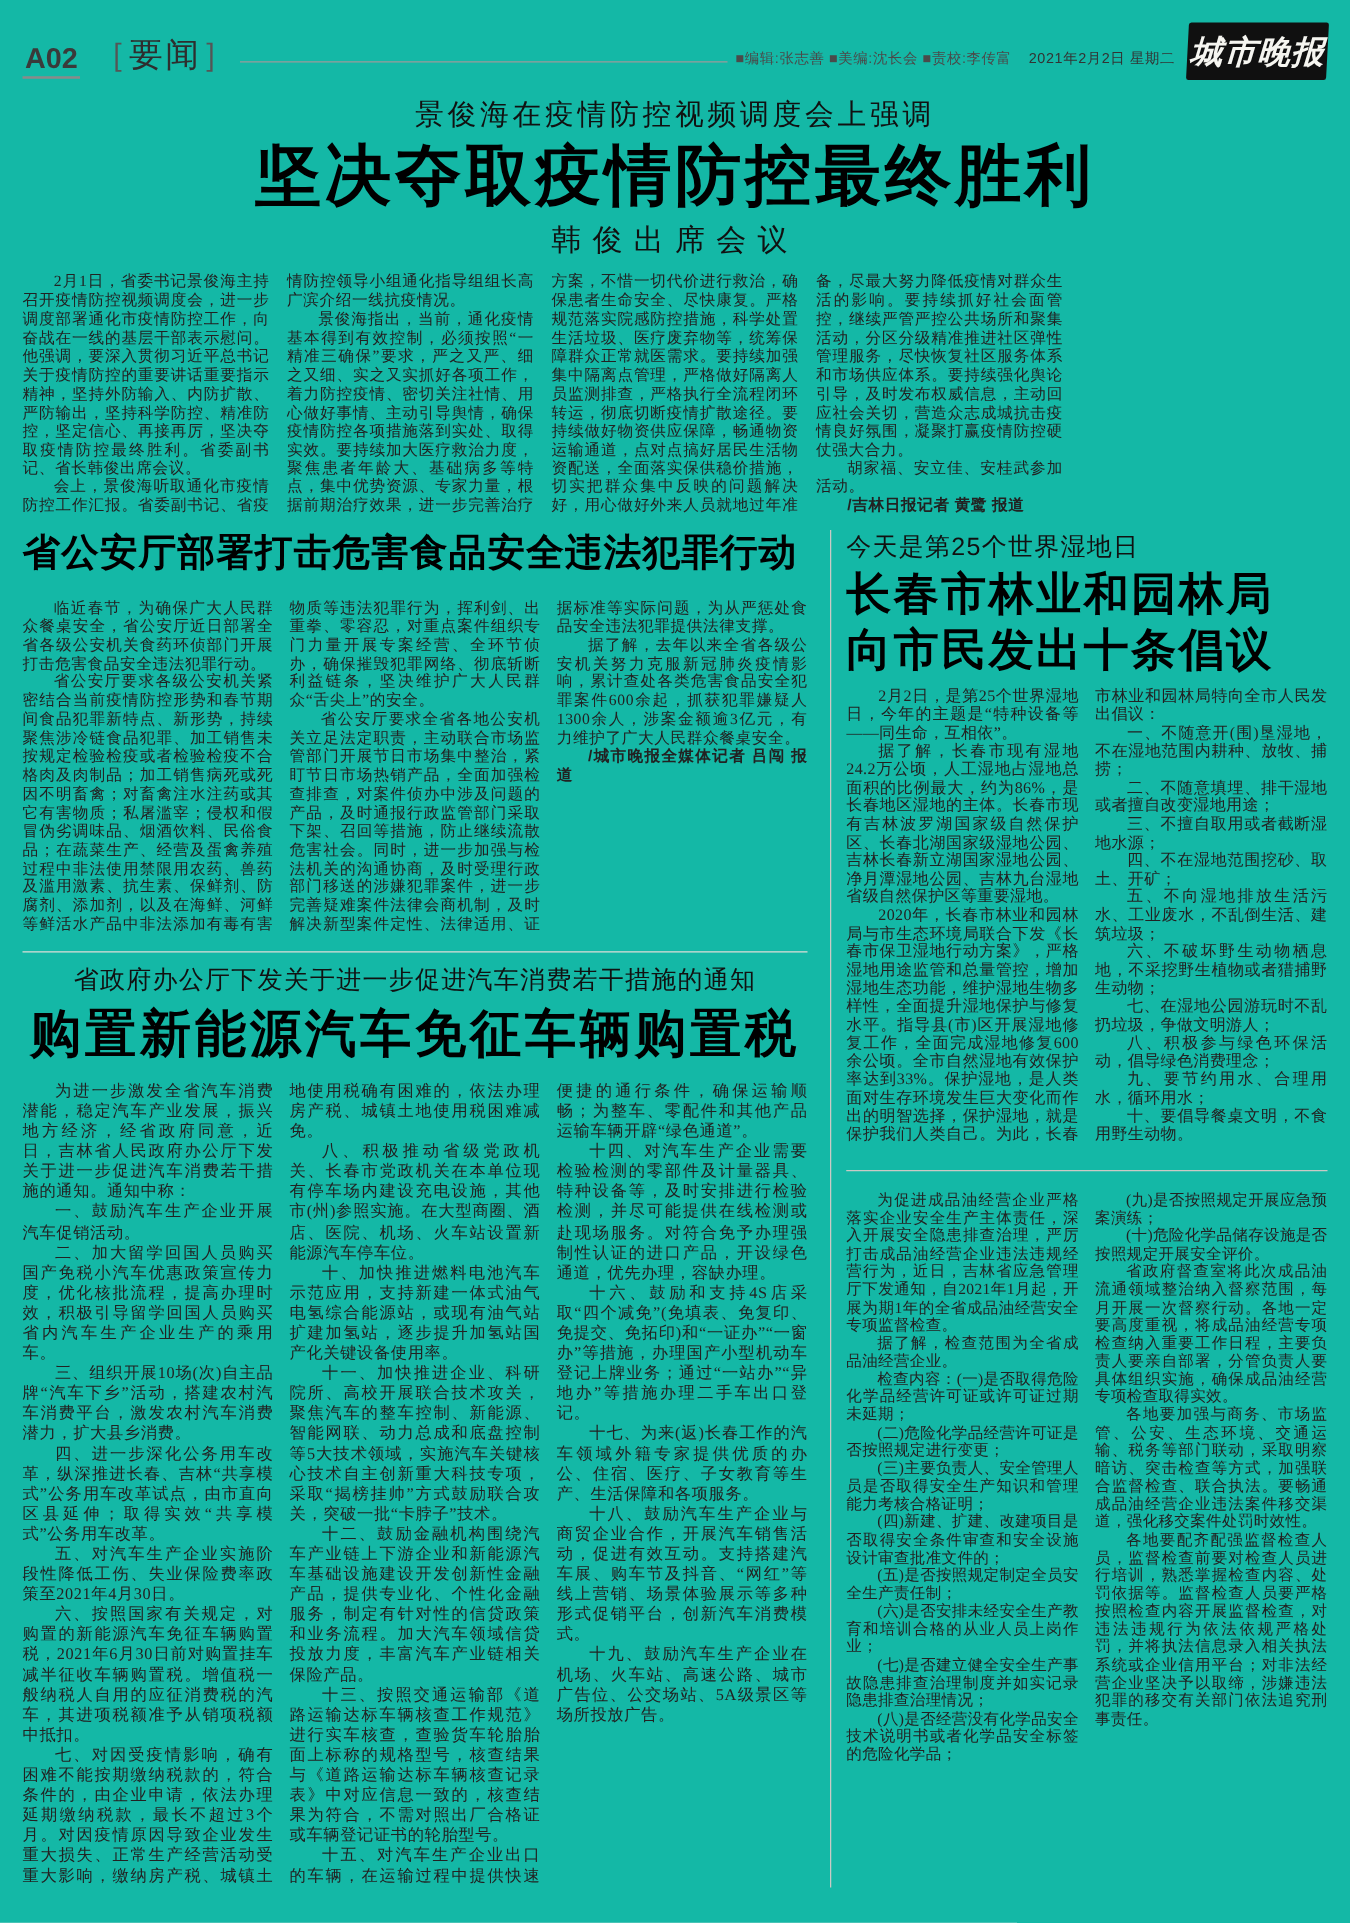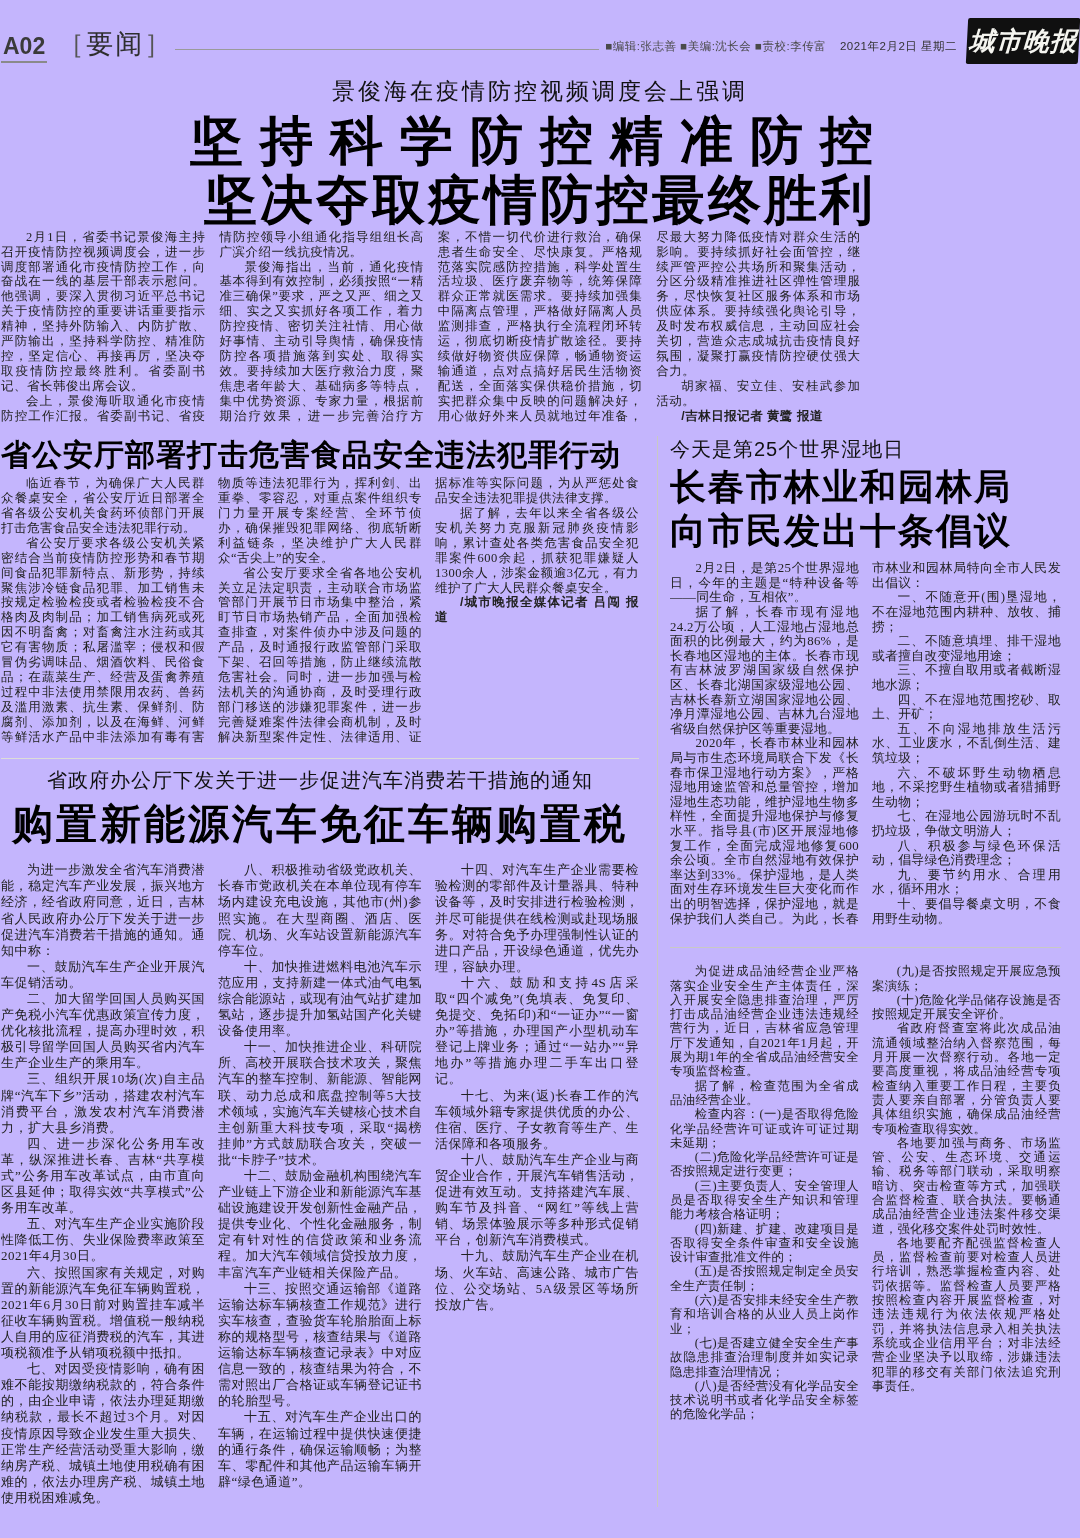--- a/index.html
+++ b/index.html
@@ -1,19 +1,19 @@
 <!DOCTYPE html>
 <html><head>
 <meta charset="utf-8">
 <style>
   * { margin: 0; padding: 0; box-sizing: border-box; }
   body { background: #e8e8e6; font-family: "Liberation Serif", "DejaVu Serif", serif; }
   .page {
-    width: 1080px; height: 1538px; margin: 0 auto; background: #c4b5fd;
-    padding: 10px 1px; overflow: hidden; color: #222; position: relative;
+    width: 1080px; height: 1538px; margin: 0 auto; background: #14b8a6;
+    padding: 10px 18px; overflow: hidden; color: #222; position: relative;
   }
   
   .header { display: flex; align-items: flex-end; height: 54px; }
   .header-left { display: flex; align-items: flex-end; gap: 10px; }
   .page-code {
     font-family: "Liberation Sans", sans-serif; font-weight: bold; font-size: 23px;
     color: #3a3a3a; border-bottom: 2px solid #8a8a8a; padding: 0 2px 3px 2px; line-height: 1;
     align-self: flex-start; margin-top: 4px;
   }
   .section-label {
@@ -52,21 +52,21 @@
     column-count: 5; column-gap: 14px; column-fill: auto;
     font-size: 12.5px; line-height: 14.9px; height: 198px; overflow: hidden; letter-spacing: 0.5px;
   }
   
   .section-row { display: flex; margin-top: 8px; }
   .left-region { width: 648px; padding-right: 10px; }
   .right-region { width: 404px; padding-left: 12px; border-left: 1px solid #c9c9c5; margin-left: 8px; }
   
   .police-headline {
     font-family: "Liberation Sans", sans-serif; font-weight: 800; font-size: 30px;
-    color: #000; letter-spacing: 1px; line-height: 1.15; margin: 2px 0 4px;
+    color: #000; letter-spacing: 1px; line-height: 1.15; margin: 2px 0 18px;
   }
   .police-body {
     column-count: 3; column-gap: 13px; column-fill: auto;
     font-size: 12.5px; line-height: 14.9px; height: 270px; overflow: hidden; letter-spacing: 0.5px;
   }
   
   .auto-section { margin-top: 12px; border-top: 1px solid #ddddd8; padding-top: 8px; }
   .auto-kicker {
     text-align: center; font-family: "Liberation Sans", sans-serif;
     font-size: 20px; color: #111; letter-spacing: 1px;
@@ -114,23 +114,23 @@
     <div class="header-meta">
       <span>■编辑:张志善 ■美编:沈长会 ■责校:李传富</span>
       <span class="date-line">2021年2月2日 星期二</span>
     </div>
     <div class="masthead">城市晚报</div>
   </header>
 
   <section>
     <div class="lead-kicker">景俊海在疫情防控视频调度会上强调</div>
     <h1 class="lead-headline">
-      <span class="hl1">坚持科学防控精准防控</span>
       <span class="hl2">坚决夺取疫情防控最终胜利</span>
     </h1>
+    <div class="lead-subhead">韩俊出席会议</div>
     <div class="lead-body">
       <div>
           <p class="para">2月1日，省委书记景俊海主持召开疫情防控视频调度会，进一步调度部署通化市疫情防控工作，向奋战在一线的基层干部表示慰问。他强调，要深入贯彻习近平总书记关于疫情防控的重要讲话重要指示精神，坚持外防输入、内防扩散、严防输出，坚持科学防控、精准防控，坚定信心、再接再厉，坚决夺取疫情防控最终胜利。省委副书记、省长韩俊出席会议。</p>
           <p class="para">会上，景俊海听取通化市疫情防控工作汇报。省委副书记、省疫情防控领导小组通化指导组组长高广滨介绍一线抗疫情况。</p>
           <p class="para">景俊海指出，当前，通化疫情基本得到有效控制，必须按照“一精准三确保”要求，严之又严、细之又细、实之又实抓好各项工作，着力防控疫情、密切关注社情、用心做好事情、主动引导舆情，确保疫情防控各项措施落到实处、取得实效。要持续加大医疗救治力度，聚焦患者年龄大、基础病多等特点，集中优势资源、专家力量，根据前期治疗效果，进一步完善治疗方案，不惜一切代价进行救治，确保患者生命安全、尽快康复。严格规范落实院感防控措施，科学处置生活垃圾、医疗废弃物等，统筹保障群众正常就医需求。要持续加强集中隔离点管理，严格做好隔离人员监测排查，严格执行全流程闭环转运，彻底切断疫情扩散途径。要持续做好物资供应保障，畅通物资运输通道，点对点搞好居民生活物资配送，全面落实保供稳价措施，切实把群众集中反映的问题解决好，用心做好外来人员就地过年准备，尽最大努力降低疫情对群众生活的影响。要持续抓好社会面管控，继续严管严控公共场所和聚集活动，分区分级精准推进社区弹性管理服务，尽快恢复社区服务体系和市场供应体系。要持续强化舆论引导，及时发布权威信息，主动回应社会关切，营造众志成城抗击疫情良好氛围，凝聚打赢疫情防控硬仗强大合力。</p>
           <p class="para">胡家福、安立佳、安桂武参加活动。</p>
         </div>
       <p class="byline">/吉林日报记者 黄鹭 报道</p>
     </div>
   </section>

